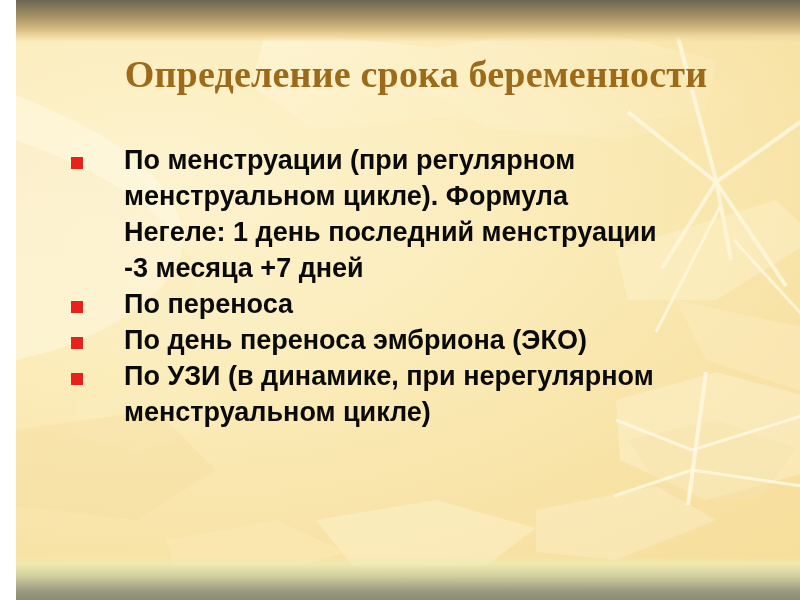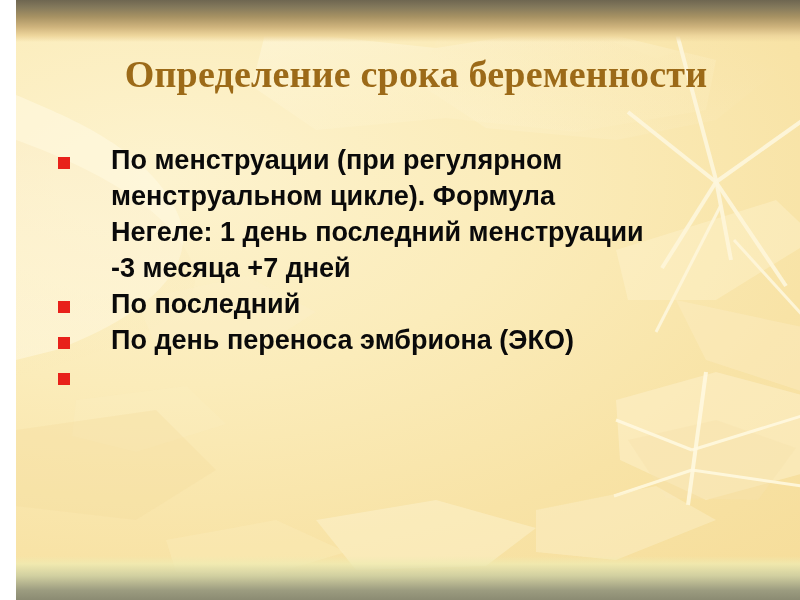--- a/index.html
+++ b/index.html
@@ -83,21 +83,21 @@
     font-size: 38px;
     line-height: 44px;
     letter-spacing: 0.2px;
     color: #9c6a18;
     white-space: nowrap;
   }
 
   
   .body {
     position: absolute;
-    left: 0;
+    left: 13px;
     top: 142px;
     width: 656px;
   }
 
   .bullet-row {
     position: relative;
     padding-left: 95px;
     padding-right: 18px;
     margin-bottom: 0;
   }
@@ -190,28 +190,32 @@
 
   <div class="body">
 
     <div class="bullet-row">
       <span class="bullet-marker"></span>
       <div class="bullet-text">По менструации (при регулярном менструальном цикле). Формула Негеле: 1 день последний менструации -3 месяца +7 дней</div>
     </div>
 
     <div class="bullet-row">
       <span class="bullet-marker"></span>
-      <div class="bullet-text">По последний</div>
+      <div class="bullet-text">По переноса</div>
     </div>
 
     <div class="bullet-row">
       <span class="bullet-marker"></span>
       <div class="bullet-text">По день переноса эмбриона (ЭКО)</div>
     </div>
 
     <div class="bullet-row">
       <span class="bullet-marker"></span>
     </div>
 
+    <div class="bullet-row">
+      <span class="bullet-marker"></span>
+      <div class="bullet-text">По УЗИ (в динамике, при нерегулярном менструальном цикле)</div>
+    </div>
 
   </div>
 
 </div>
 
 </body></html>

